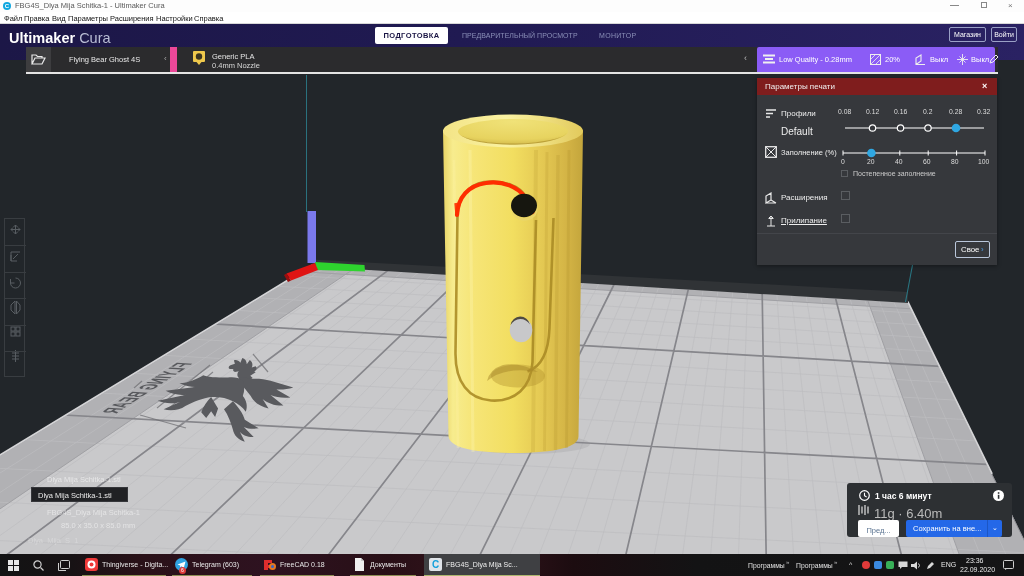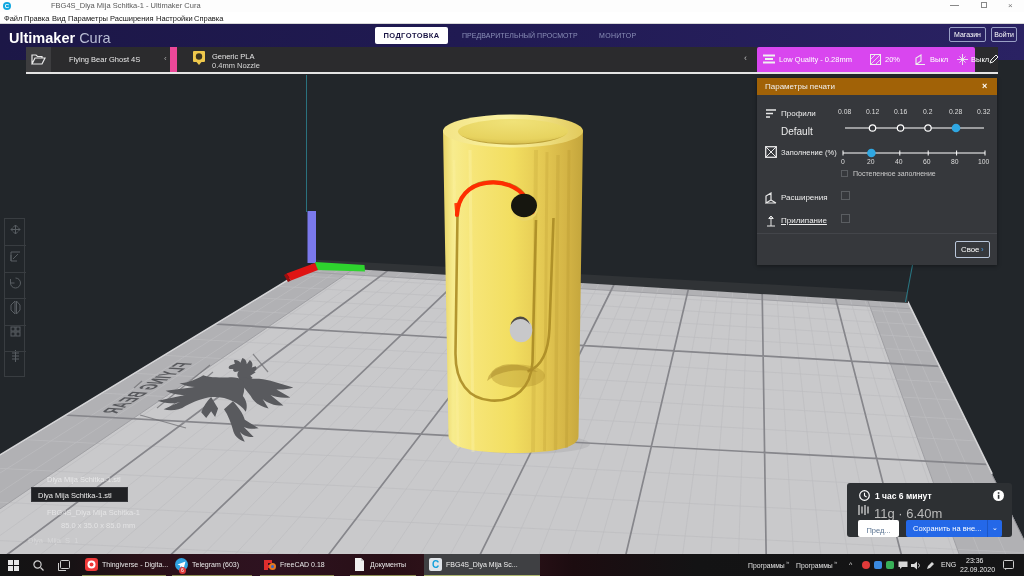--- a/index.html
+++ b/index.html
@@ -1,21 +1,21 @@
 <!DOCTYPE html>
 <html><head><meta charset="utf-8"><style>
 * { margin:0; padding:0; box-sizing:border-box; }
 html,body { width:1024px; height:576px; overflow:hidden; font-family:"Liberation Sans",sans-serif; background:#22262a; }
 .abs { position:absolute; white-space:nowrap; }
 </style></head>
 <body>
 
 <div class="abs" style="left:0;top:0;width:1024px;height:12px;background:#fdfdfd;">
   <div class="abs" style="left:3px;top:2px;width:8px;height:8px;border-radius:50%;background:#10a7e0;color:#fff;font-size:6px;font-weight:bold;text-align:center;line-height:8px;">C</div>
-  <div class="abs" style="left:15px;top:1px;font-size:7.5px;color:#5a5a5a;margin-left:36px;">FBG4S_Dlya Mija Schitka-1 - Ultimaker Cura</div>
+  <div class="abs" style="left:15px;top:1px;font-size:7.5px;color:#5a5a5a;">FBG4S_Dlya Mija Schitka-1 - Ultimaker Cura</div>
   <div class="abs" style="left:950px;top:5px;width:9px;height:1px;background:#888;"></div>
   <div class="abs" style="left:981px;top:2px;width:6px;height:6px;border:1px solid #888;"></div>
   <div class="abs" style="left:1008px;top:1px;font-size:8px;color:#777;">×</div>
 </div>
 
 <div class="abs" style="left:0;top:12px;width:1024px;height:12px;background:#ffffff;border-bottom:1px solid #d8d8d8;font-size:7.5px;color:#141414;text-align:right;">
   <span class="abs" style="left:4px;top:2px;">Файл</span>
   <span class="abs" style="left:24px;top:2px;">Правка</span>
   <span class="abs" style="left:52px;top:2px;">Вид</span>
   <span class="abs" style="left:68px;top:2px;">Параметры</span>
@@ -137,21 +137,21 @@
 </div>
 <div class="abs" style="left:178px;top:47px;width:200px;height:25px;">
   <svg class="abs" style="left:14px;top:3px;" width="14" height="18">
       <path d="M2 1 L12 1 Q13 1 13 2 L13 11 Q13 12 12 12 L9.5 12 L7 15 L4.5 12 L2 12 Q1 12 1 11 L1 2 Q1 1 2 1 Z" fill="#eec84c"></path>
       <circle cx="7" cy="6.5" r="3.2" fill="#3a3420"></circle>
     </svg>
   <span class="abs" style="left:34px;top:5px;font-size:7.5px;color:#e4e4e4;">Generic PLA</span>
   <span class="abs" style="left:34px;top:14px;font-size:7.5px;color:#d8d8d8;">0.4mm Nozzle</span>
 </div>
 <div class="abs" style="left:744px;top:53px;font-size:9px;color:#bbb;">‹</div>
-<div class="abs" style="left:757px;top:47px;width:218px;height:25px;background:#d946ef;border-radius:2px 2px 0 0;">
+<div class="abs" style="left:757px;top:47px;width:238px;height:25px;background:#8b5cf6;border-radius:2px 2px 0 0;">
   <svg class="abs" style="left:6px;top:7px" width="13" height="11">
       <path d="M0 1.5 H12 M2 5 H10 M0 8.5 H12" stroke="#f0f0f0" stroke-width="2"></path>
     </svg>
   <span class="abs" style="left:22px;top:8px;font-size:7.5px;color:#fff;">Low Quality - 0.28mm</span>
   <svg class="abs" style="left:113px;top:7px" width="11" height="11">
       <rect x="0.5" y="0.5" width="10" height="10" stroke="#eee" fill="none"></rect>
       <path d="M0.5 10.5 L10.5 0.5 M0.5 5.5 L5.5 0.5 M5.5 10.5 L10.5 5.5" stroke="#eee" stroke-width="0.8"></path>
     </svg>
   <span class="abs" style="left:128px;top:8px;font-size:7.5px;color:#fff;">20%</span>
   <svg class="abs" style="left:158px;top:7px" width="11" height="11">
@@ -162,21 +162,21 @@
       <path d="M5.5 0 V11 M0 5.5 H11 M2.5 2.5 L8.5 8.5 M2.5 8.5 L8.5 2.5" stroke="#eee" stroke-width="0.9"></path>
     </svg>
   <span class="abs" style="left:214px;top:8px;font-size:7.5px;color:#fff;">Выкл</span>
   <svg class="abs" style="left:232px;top:7px" width="10" height="10">
       <path d="M1 9 L2 6 L7 1 L9 3 L4 8 Z" stroke="#eee" stroke-width="1" fill="none"></path>
     </svg>
 </div>
 <div class="abs" style="left:26px;top:71.5px;width:972px;height:2.5px;background:#e4e4e4;"></div>
 
 <div class="abs" style="left:757px;top:78px;width:240px;height:187px;background:#36383c;box-shadow:0 1px 4px rgba(0,0,0,0.4);">
-  <div class="abs" style="left:0;top:0;width:240px;height:17px;background:#a16207;">
+  <div class="abs" style="left:0;top:0;width:240px;height:17px;background:#7f1d1d;">
     <span class="abs" style="left:8px;top:4px;font-size:8px;color:#f0f0f0;">Параметры печати</span>
     <span class="abs" style="left:225px;top:3px;font-size:9px;color:#fff;font-weight:bold;">×</span>
   </div>
   <svg class="abs" style="left:9px;top:31px" width="11" height="9">
       <path d="M0 1 H10 M0 4.5 H7 M0 8 H4" stroke="#e8e8e8" stroke-width="1.6"></path>
     </svg>
   <span class="abs" style="left:24px;top:31px;font-size:8px;color:#eee;">Профили</span>
   <span class="abs" style="left:81px;top:30px;font-size:6.8px;color:#ddd;">0.08</span>
   <span class="abs" style="left:109px;top:30px;font-size:6.8px;color:#ddd;">0.12</span>
   <span class="abs" style="left:137px;top:30px;font-size:6.8px;color:#ddd;">0.16</span>

